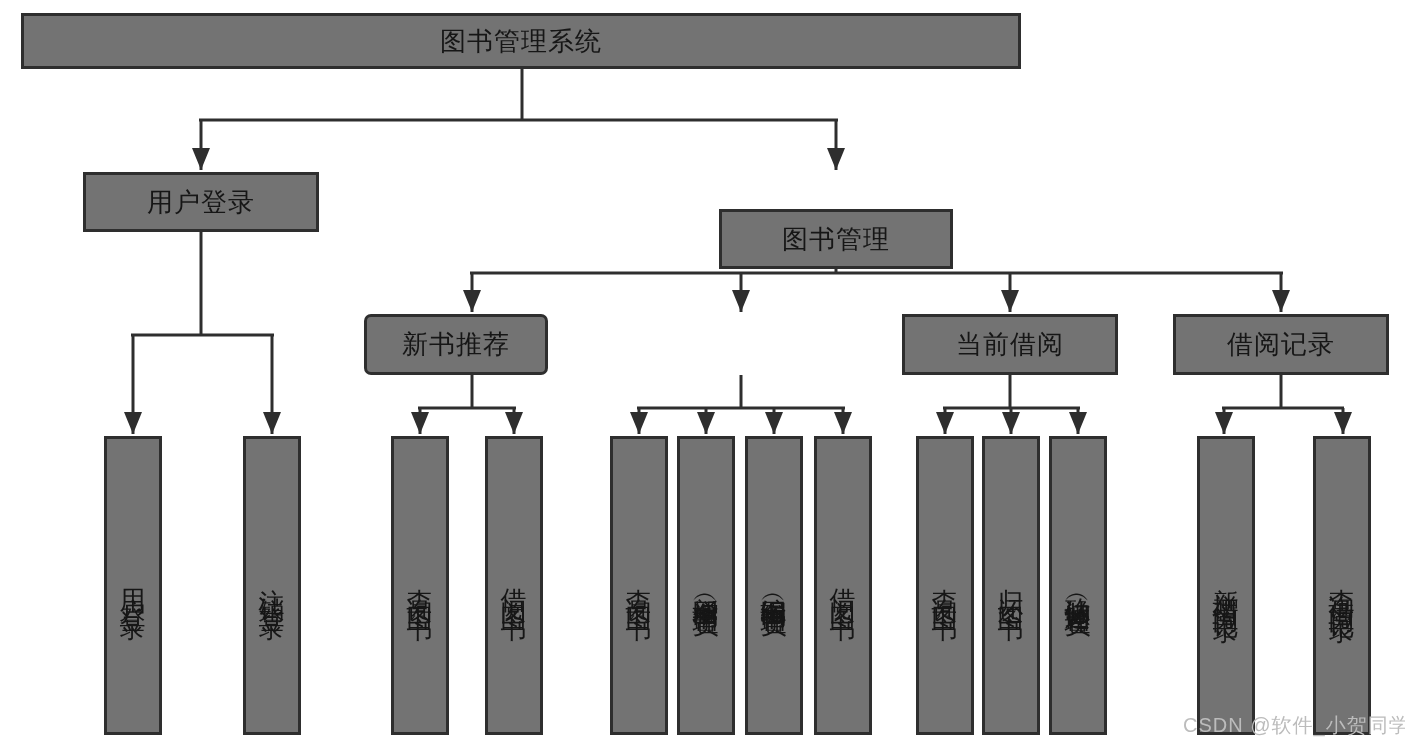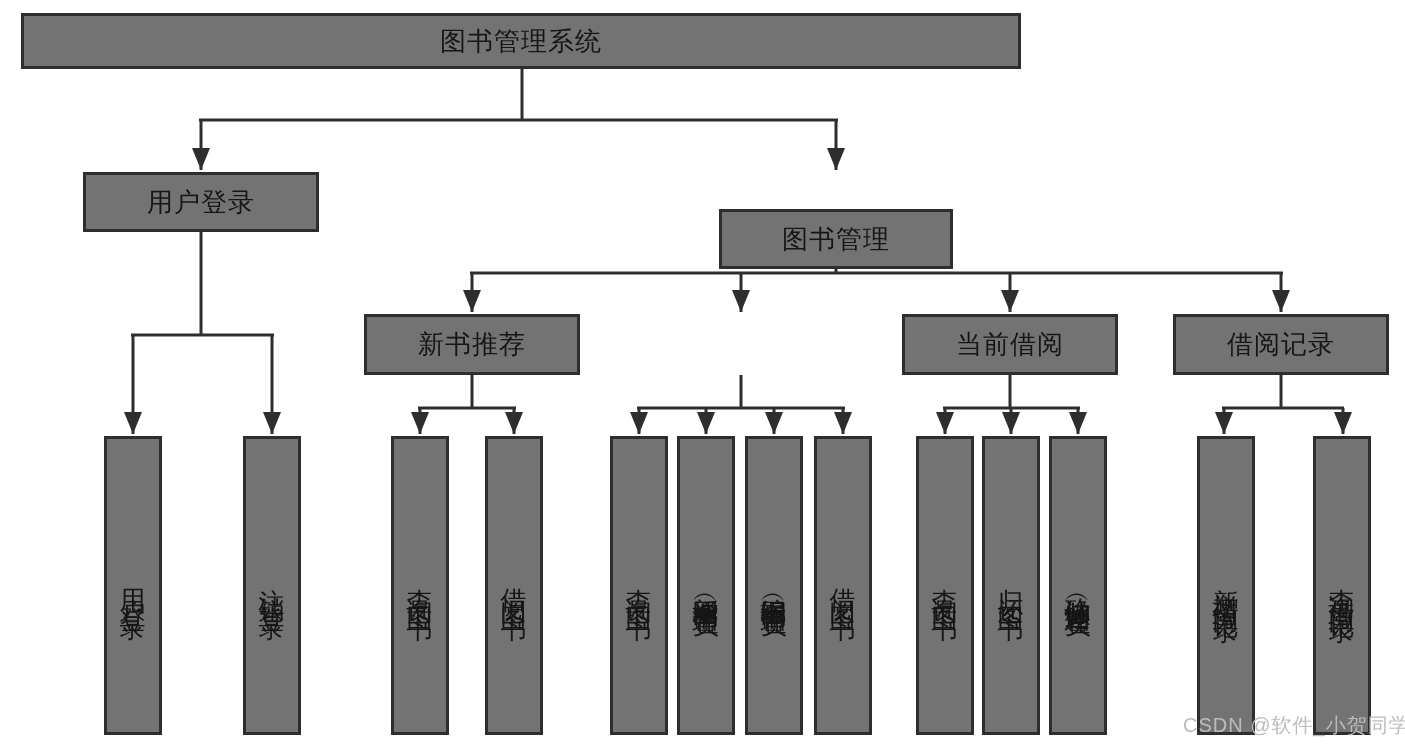--- a/index.html
+++ b/index.html
@@ -18,21 +18,21 @@
   .v-box .vtxt{
     writing-mode:vertical-rl;text-orientation:mixed;
     letter-spacing:9px;line-height:1;white-space:nowrap;
   }
   .v-six .vtxt{letter-spacing:6px;}
   .v-long .vtxt{letter-spacing:2px;}
   
   .n-root{left:21px;top:13px;width:1000px;height:56px;}
   .n-user{left:83px;top:172px;width:236px;height:60px;}
   .n-mgmt{left:719px;top:172px;width:234px;height:60px;margin-top:37px;}
-  .n-newbook{left:364px;top:314px;width:216px;height:61px;}
+  .n-newbook{left:364px;top:314px;width:184px;height:61px;border-radius:7px;}
   .n-borrow{left:633px;top:314px;width:216px;height:61px;}
   .n-current{left:902px;top:314px;width:216px;height:61px;}
   .n-records{left:1173px;top:314px;width:216px;height:61px;}
   .lf{top:436px;width:58px;height:299px;}
   .lf1{left:104px;}  .lf2{left:243px;}
   .lf3{left:391px;}  .lf4{left:485px;}
   .lf5{left:610px;}  .lf6{left:677px;}  .lf7{left:745px;}  .lf8{left:814px;}
   .lf9{left:916px;}  .lf10{left:982px;} .lf11{left:1049px;}
   .lf12{left:1197px;}.lf13{left:1313px;}
   .watermark{

